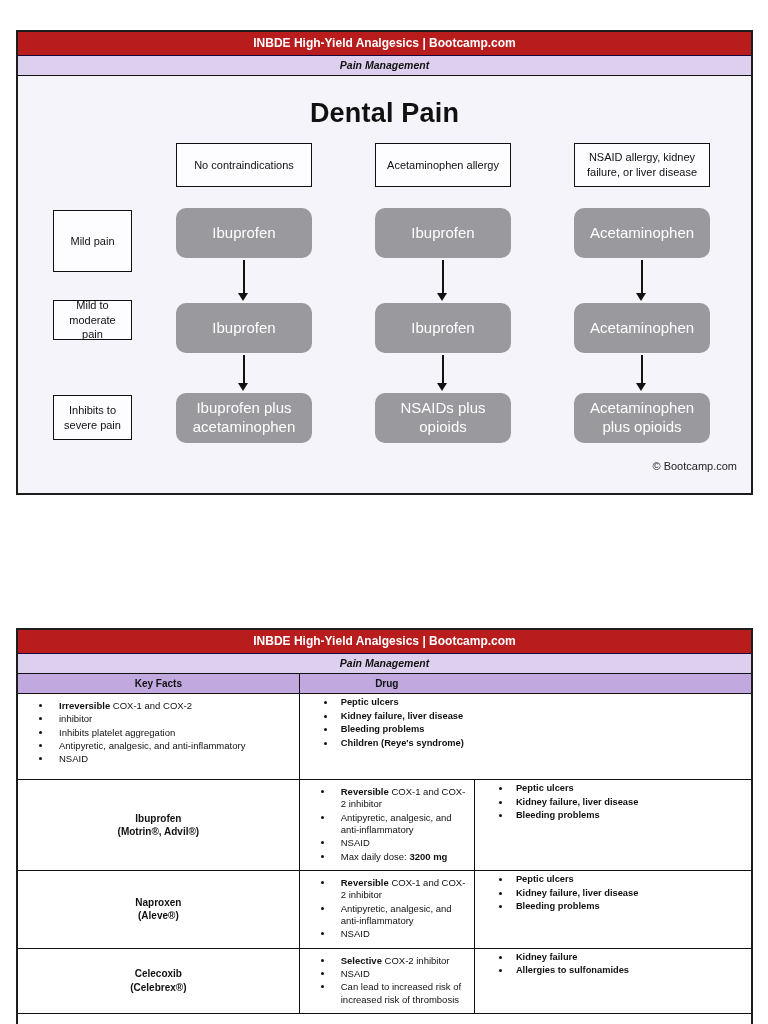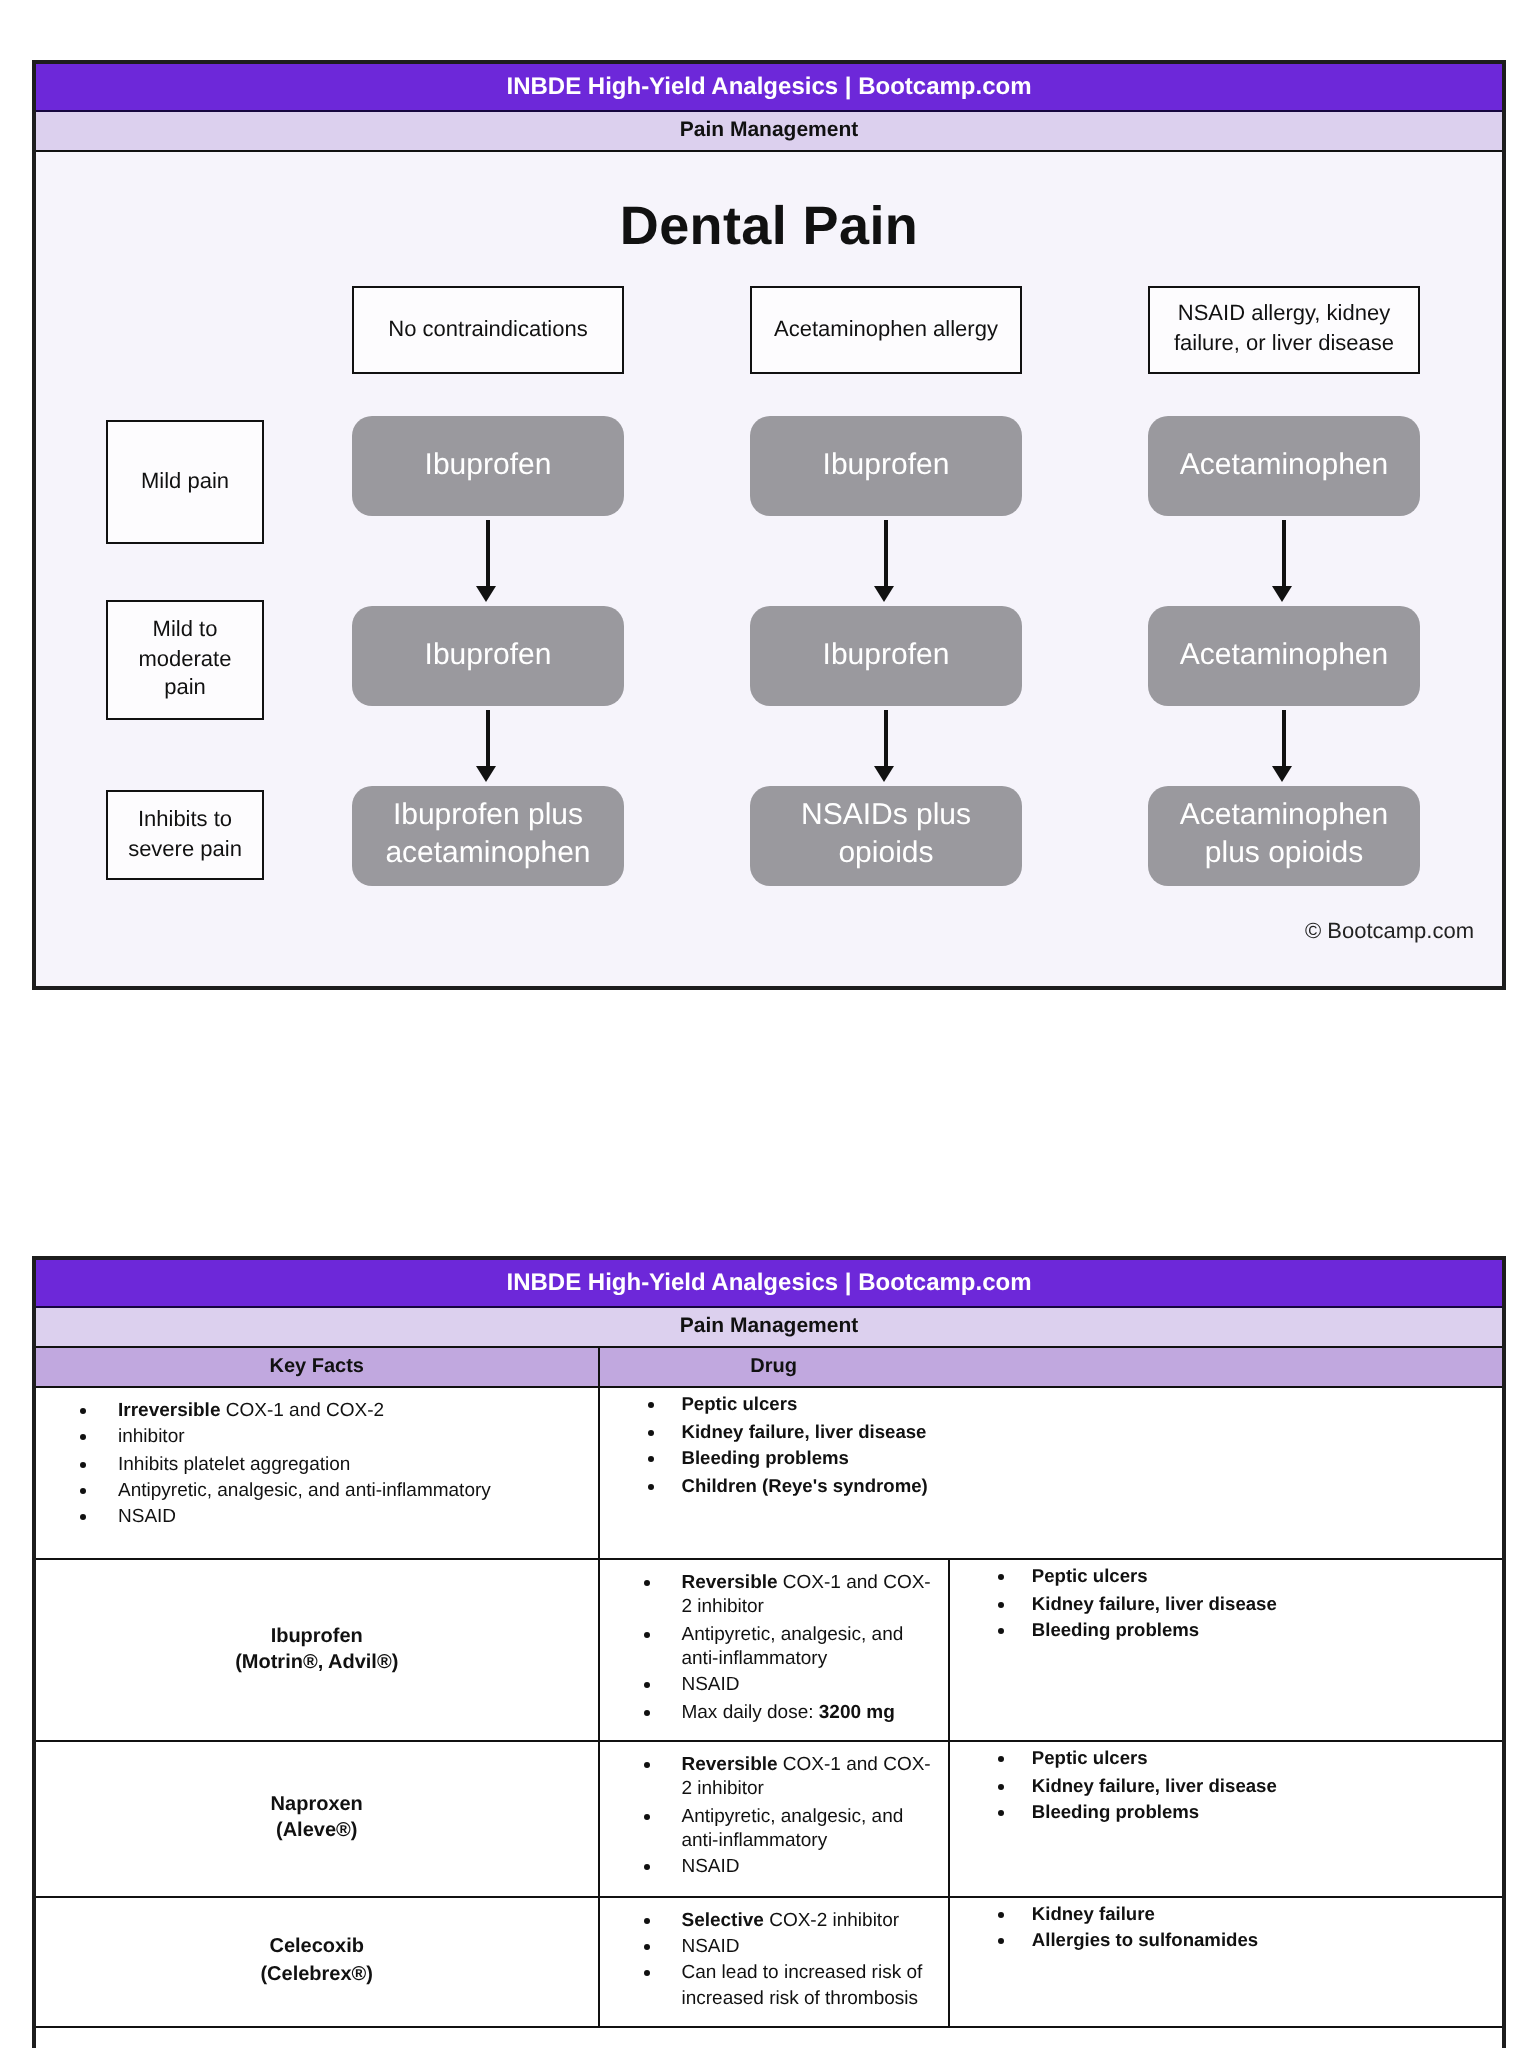--- a/index.html
+++ b/index.html
@@ -5,22 +5,22 @@
   * { margin:0; padding:0; box-sizing:border-box; }
   html,body { background:#ffffff; }
   body {
     width:768px; height:1024px; overflow:hidden; position:relative;
     font-family:"Liberation Sans", sans-serif; color:#111;
   }
   .panel { position:absolute; left:16px; width:737px; border:2px solid #1d1d1d; }
 
   
   .bar { width:100%; text-align:center; font-weight:bold; }
-  .bar.dark { background:#6d28d9; color:#fff; font-size:12px; padding:4px 0 5px; border-bottom:1px solid #16063f; }
-  .bar.light { background:#dcd0ee; color:#111; font-size:10.5px; padding:3px 0 4px; border-bottom:1.6px solid #111; }
+  .bar.dark { background:#b91c1c; color:#fff; font-size:12px; padding:4px 0 5px; border-bottom:1px solid #16063f; }
+  .bar.light { background:#dcd0ee; color:#111; font-size:10.5px; padding:3px 0 4px; border-bottom:1.6px solid #111;font-style:italic; }
 
   
   .flowchart { top:30px; height:465px; background:#f6f4fb; }
   .fc-body { position:relative; width:100%; height:420px; }
   .fc-title { text-align:center; padding-top:22px; font-size:27px; font-weight:bold; letter-spacing:.2px; }
   .fc-head-box, .fc-label {
     position:absolute; background:#fdfcfe; border:1.5px solid #111;
     display:flex; align-items:center; justify-content:center; text-align:center;
     font-size:11px; line-height:1.35; padding:3px 6px;
   }
@@ -81,21 +81,21 @@
         </div>
         <div class="fc-gray" style="left: 357px; top: 132px; width: 136px; height: 50px;">
           <span>Ibuprofen</span>
         </div>
         <div class="fc-gray" style="left: 556px; top: 132px; width: 136px; height: 50px;">
           <span>Acetaminophen</span>
         </div>
         <div class="fc-arrow" style="left: 224.75px; top: 184px; height: 33px;"></div>
         <div class="fc-arrow" style="left: 423.75px; top: 184px; height: 33px;"></div>
         <div class="fc-arrow" style="left: 622.75px; top: 184px; height: 33px;"></div>
-        <div class="fc-label" style="left: 35px; top: 224px; width: 79px; height: 60px;">
+        <div class="fc-label" style="left: 35px; top: 224px; width: 79px; height: 40px;">
           <span>Mild to moderate pain</span>
         </div>
         <div class="fc-gray" style="left: 158px; top: 227px; width: 136px; height: 50px;">
           <span>Ibuprofen</span>
         </div>
         <div class="fc-gray" style="left: 357px; top: 227px; width: 136px; height: 50px;">
           <span>Ibuprofen</span>
         </div>
         <div class="fc-gray" style="left: 556px; top: 227px; width: 136px; height: 50px;">
           <span>Acetaminophen</span>

